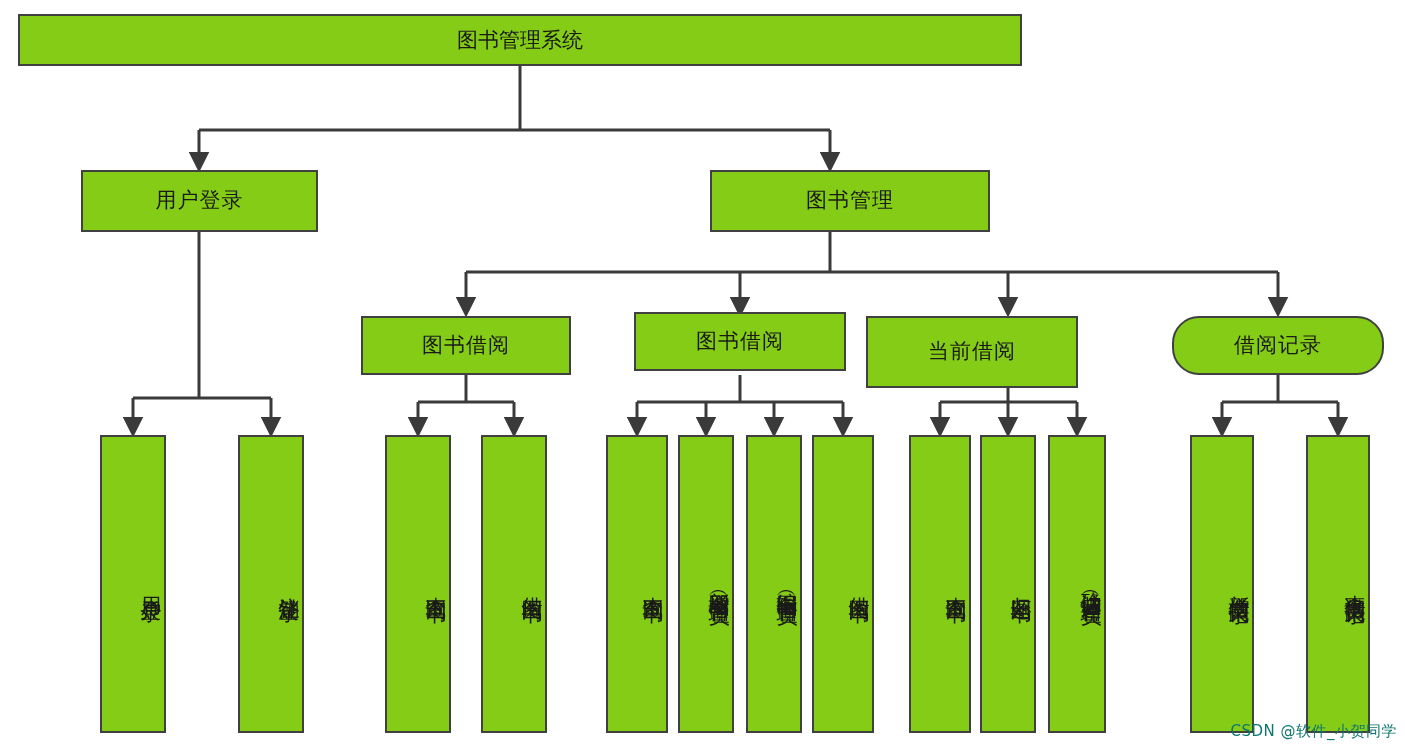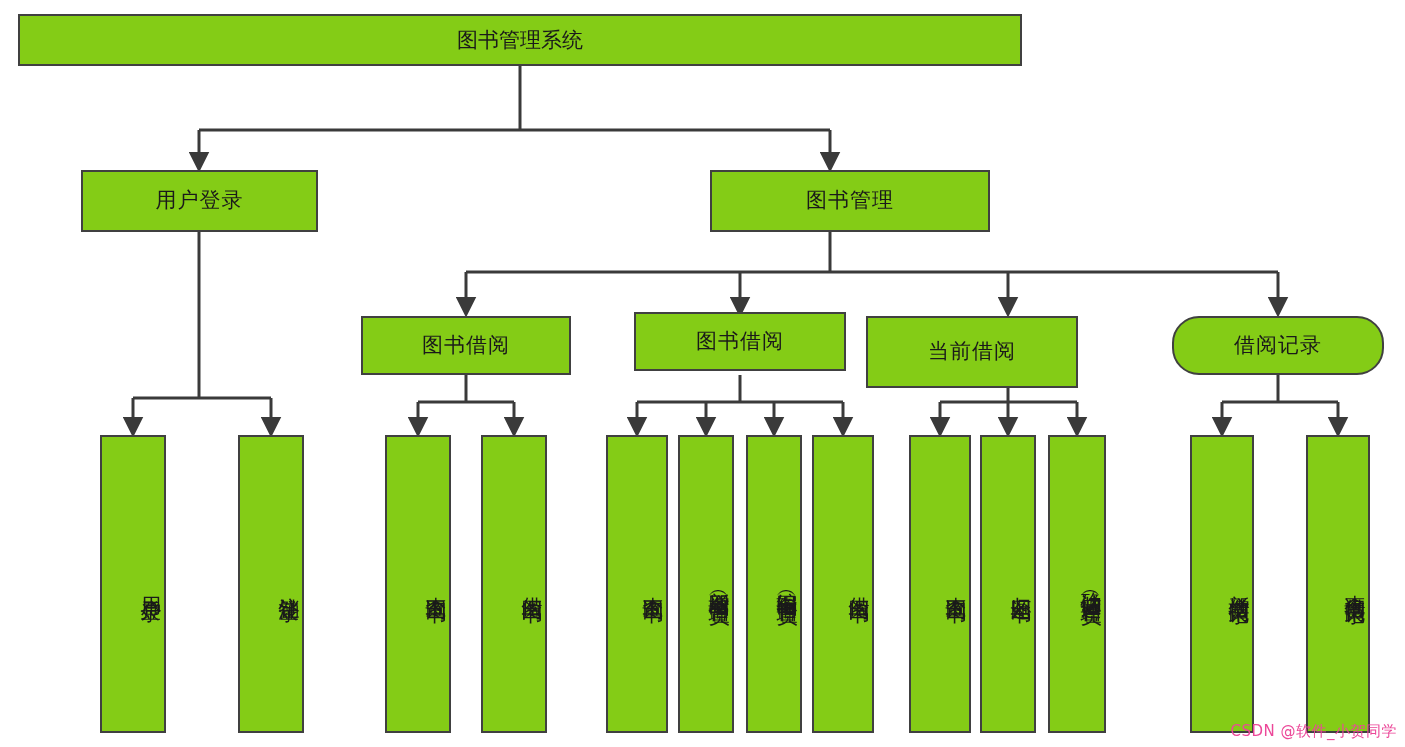--- a/index.html
+++ b/index.html
@@ -65,21 +65,21 @@
   }
   .node-v .vtext {
     display: block;
   }
 
   .watermark {
     position: absolute;
     right: 8px;
     bottom: 6px;
     font-size: 15px;
-    color: #ec4899;
+    color: #0f766e;
     white-space: nowrap;
     letter-spacing: 0.5px;
   }
 </style>
 </head>
 <body>
 
 <div id="diagram-canvas">
 
   <svg id="connectors" viewBox="0 0 1405 747" width="1405" height="747" aria-hidden="true">

